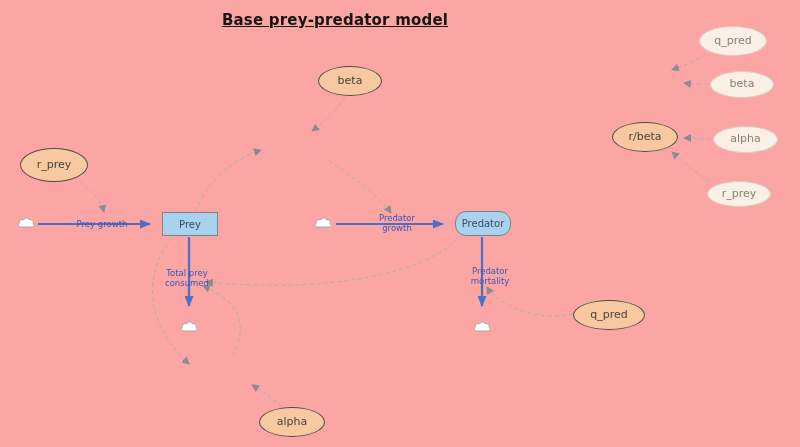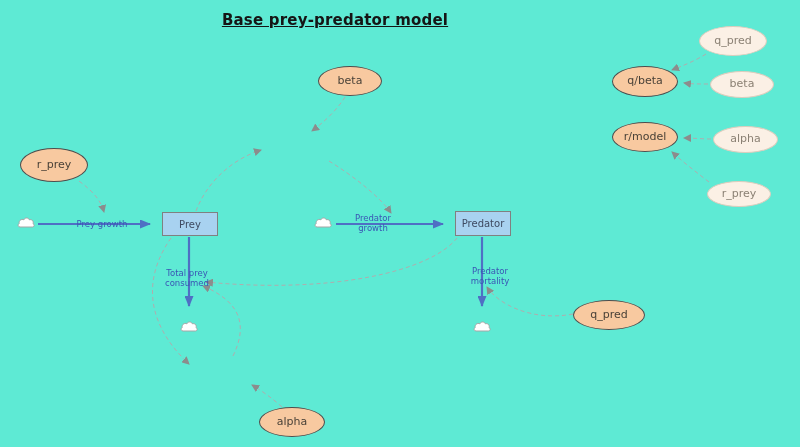--- a/index.html
+++ b/index.html
@@ -1,17 +1,17 @@
 <!DOCTYPE html>
 <html style="--variable-fill: #f8c9a0; --variable-border: #4d4d4d; --faded-fill: #fbf0e5; --faded-border: #dccdbd; --stock-fill: #a8d2f0; --stock-border: #808080; --flow-blue: #4f6fc4; --flow-label-blue: #3a56b5; --link-gray: #aeaeae;"><head>
 <meta charset="utf-8">
 <style>
   html,body{margin:0;padding:0;background:#fff;}
   .canvas{
-    position:relative;width:800px;height:447px;background:#5eead4;overflow:hidden;
+    position:relative;width:800px;height:447px;background:#fca5a5;overflow:hidden;
     font-family:"DejaVu Sans", sans-serif;
   }
   .wires{position:absolute;left:0;top:0;width:800px;height:447px;}
   .link{stroke:#aeaeae;stroke-width:1;fill:none;stroke-dasharray:4 3;}
   .flow-line{stroke:var(--flow-blue,#4f6fc4);stroke-width:2.2;fill:none;}
   .cloud-shape{fill:#ffffff;stroke:#a6a6a6;stroke-width:1;}
   .title{
     position:absolute;left:195px;top:11px;width:280px;text-align:center;
     font-size:15px;font-weight:bold;text-decoration:underline;color:#151515;
     letter-spacing:0.2px;
@@ -87,32 +87,31 @@
     <path class="link" d="M573,314 C531,322 497,303 487,287" marker-end="url(#ag)"></path>
     <path class="link" d="M706,54 C695,61 682,66 672,70" marker-end="url(#ag)"></path>
     <path class="link" d="M708,84 C699,84 691,84 684,83" marker-end="url(#ag)"></path>
     <path class="link" d="M711,139 C702,139 693,138 684,138" marker-end="url(#ag)"></path>
     <path class="link" d="M709,182 C696,172 683,162 672,152" marker-end="url(#ag)"></path>
   </svg>
 
   <div class="title">Base prey-predator model</div>
 
   <div class="stock" style="left:162px;top:212px;width:56px;height:24px;">Prey</div>
-  <div class="stock" style="left:455px;top:211px;width:56px;height:25px;">Predator</div>
+  <div class="stock" style="left:455px;top:211px;width:56px;height:25px;border-radius:11px;">Predator</div>
 
   <div class="flow-label" style="left:73px;top:219px;width:58px;">Prey growth</div>
   <div class="flow-label" style="left:161px;top:268px;width:52px;">Total prey consumed</div>
-  <div class="flow-label" style="left:348px;top:213px;width:50px;">Predator growth</div>
+  <div class="flow-label" style="left:372px;top:213px;width:50px;">Predator growth</div>
   <div class="flow-label" style="left:456px;top:266px;width:52px;margin-left:8px;">Predator mortality</div>
 
   <div class="var-ellipse" style="left:20px;top:148px;width:68px;height:34px;">r_prey</div>
   <div class="var-ellipse" style="left:318px;top:66px;width:64px;height:30px;">beta</div>
   <div class="var-ellipse" style="left:259px;top:407px;width:66px;height:30px;">alpha</div>
   <div class="var-ellipse" style="left:573px;top:300px;width:72px;height:30px;">q_pred</div>
 
-  <div class="var-ellipse" style="left:612px;top:66px;width:66px;height:31px;">q/beta</div>
-  <div class="var-ellipse" style="left:612px;top:122px;width:66px;height:30px;">r/model</div>
+  <div class="var-ellipse" style="left:612px;top:122px;width:66px;height:30px;">r/beta</div>
   <div class="var-ellipse faded" style="left:699px;top:26px;width:68px;height:30px;">q_pred</div>
   <div class="var-ellipse faded" style="left:710px;top:71px;width:64px;height:27px;">beta</div>
   <div class="var-ellipse faded" style="left:713px;top:126px;width:65px;height:27px;">alpha</div>
   <div class="var-ellipse faded" style="left:707px;top:181px;width:64px;height:26px;">r_prey</div>
 
 </div>
 
 </body></html>

